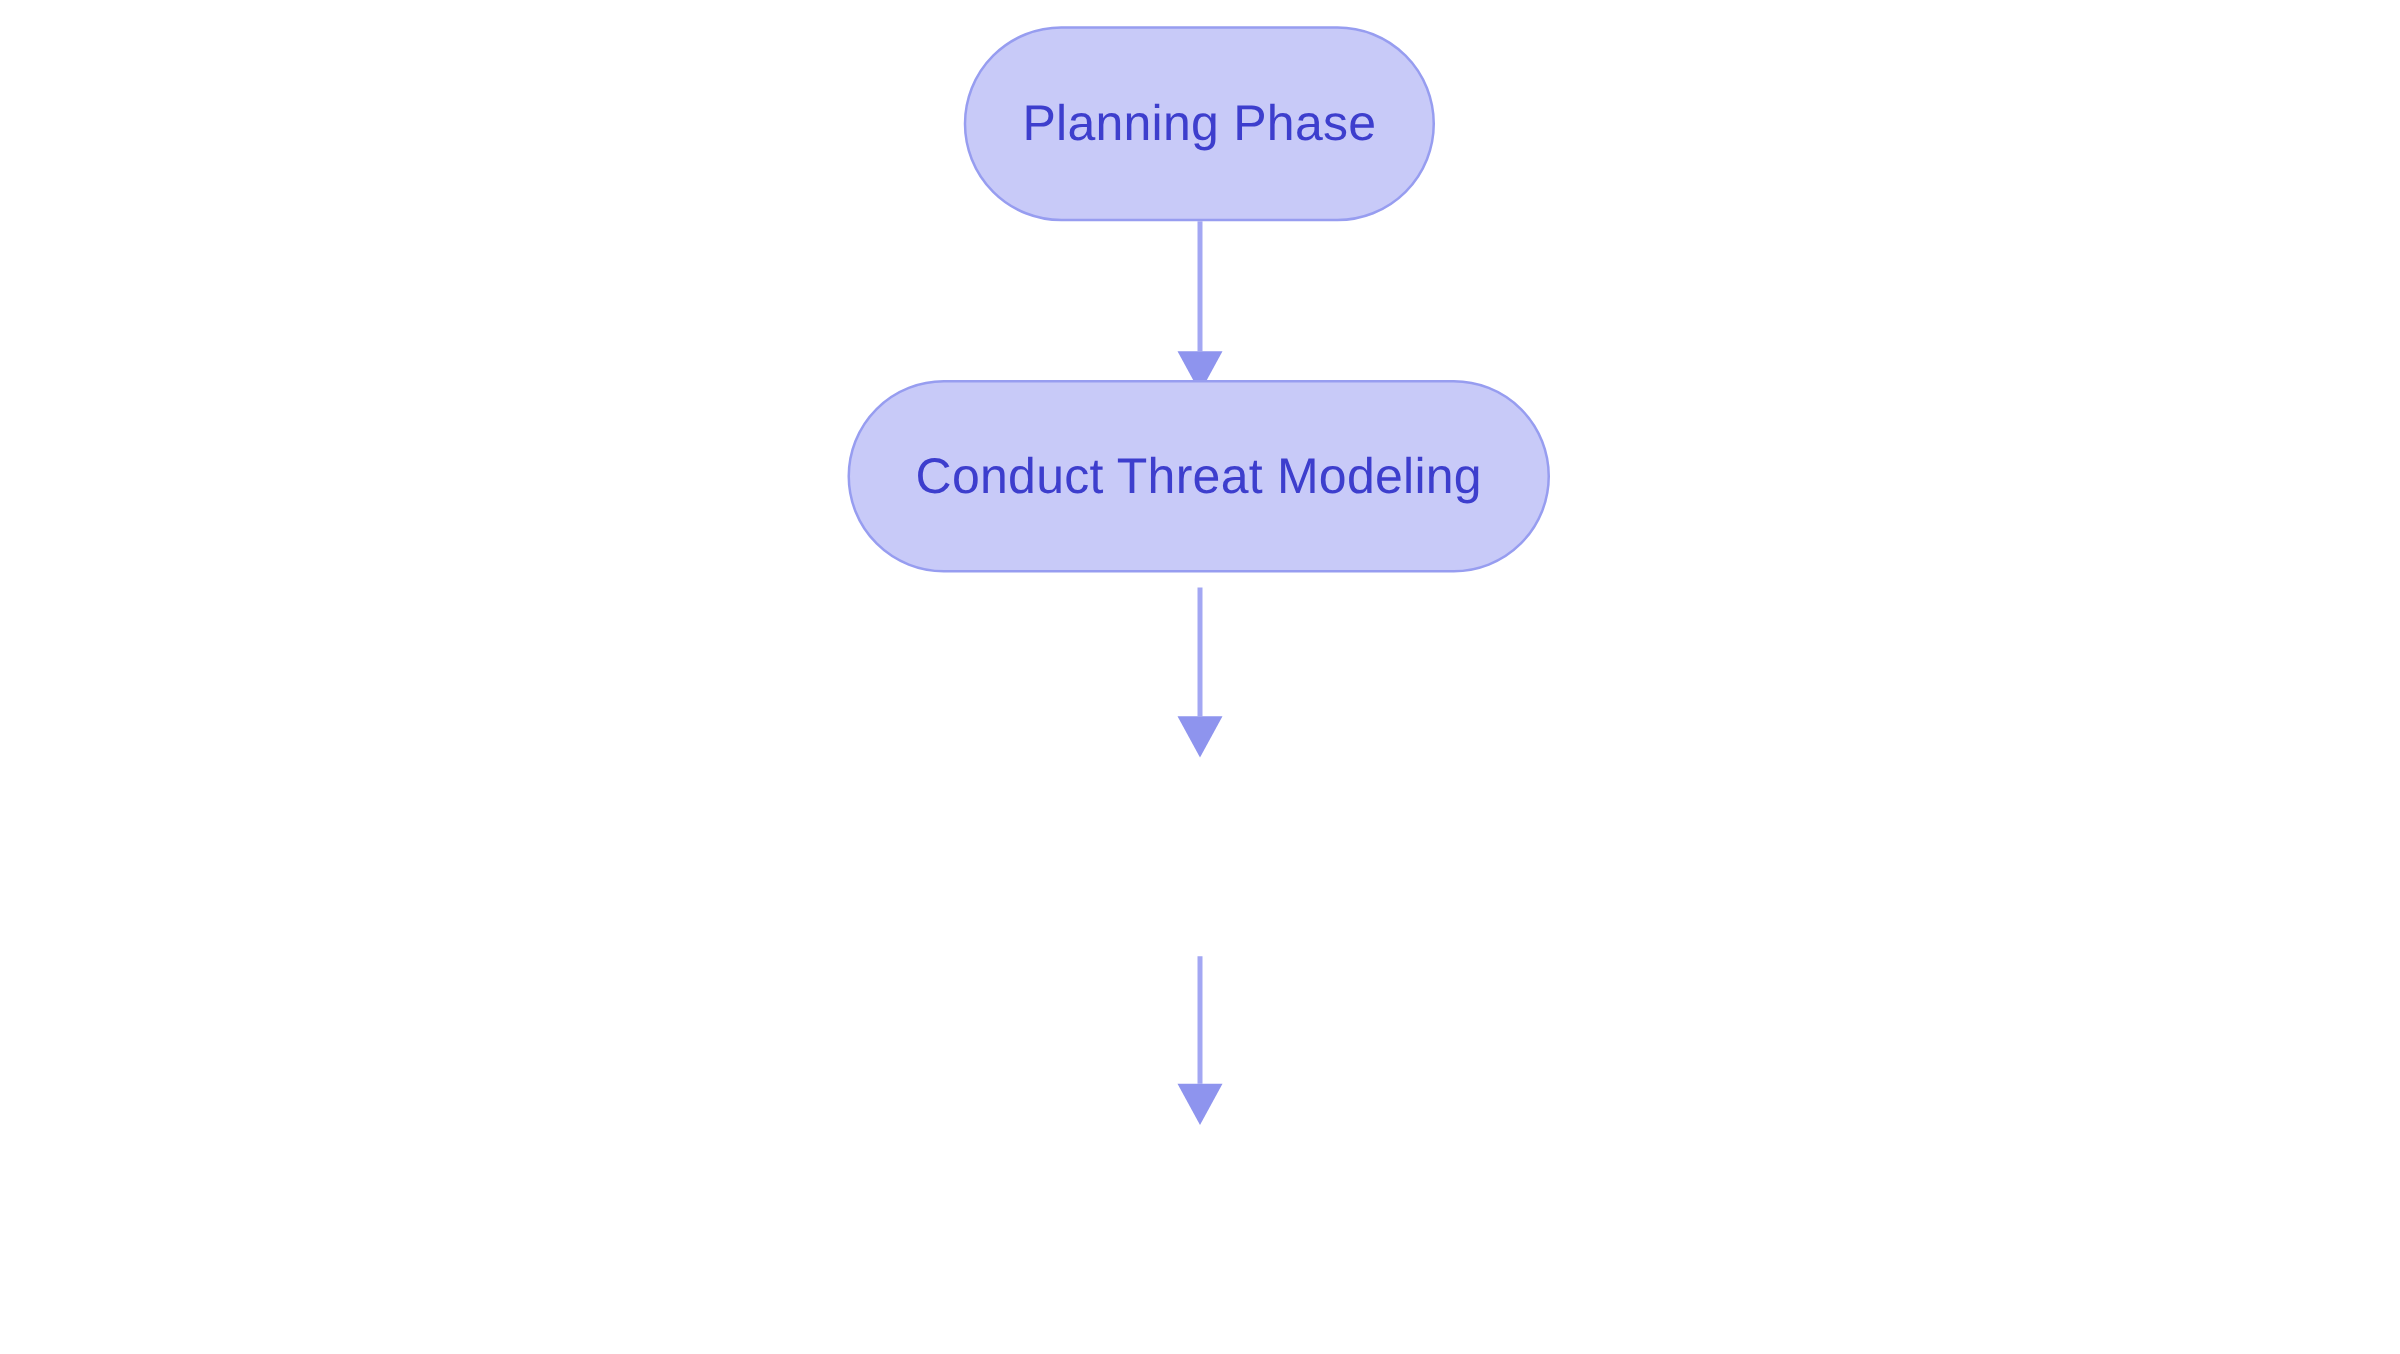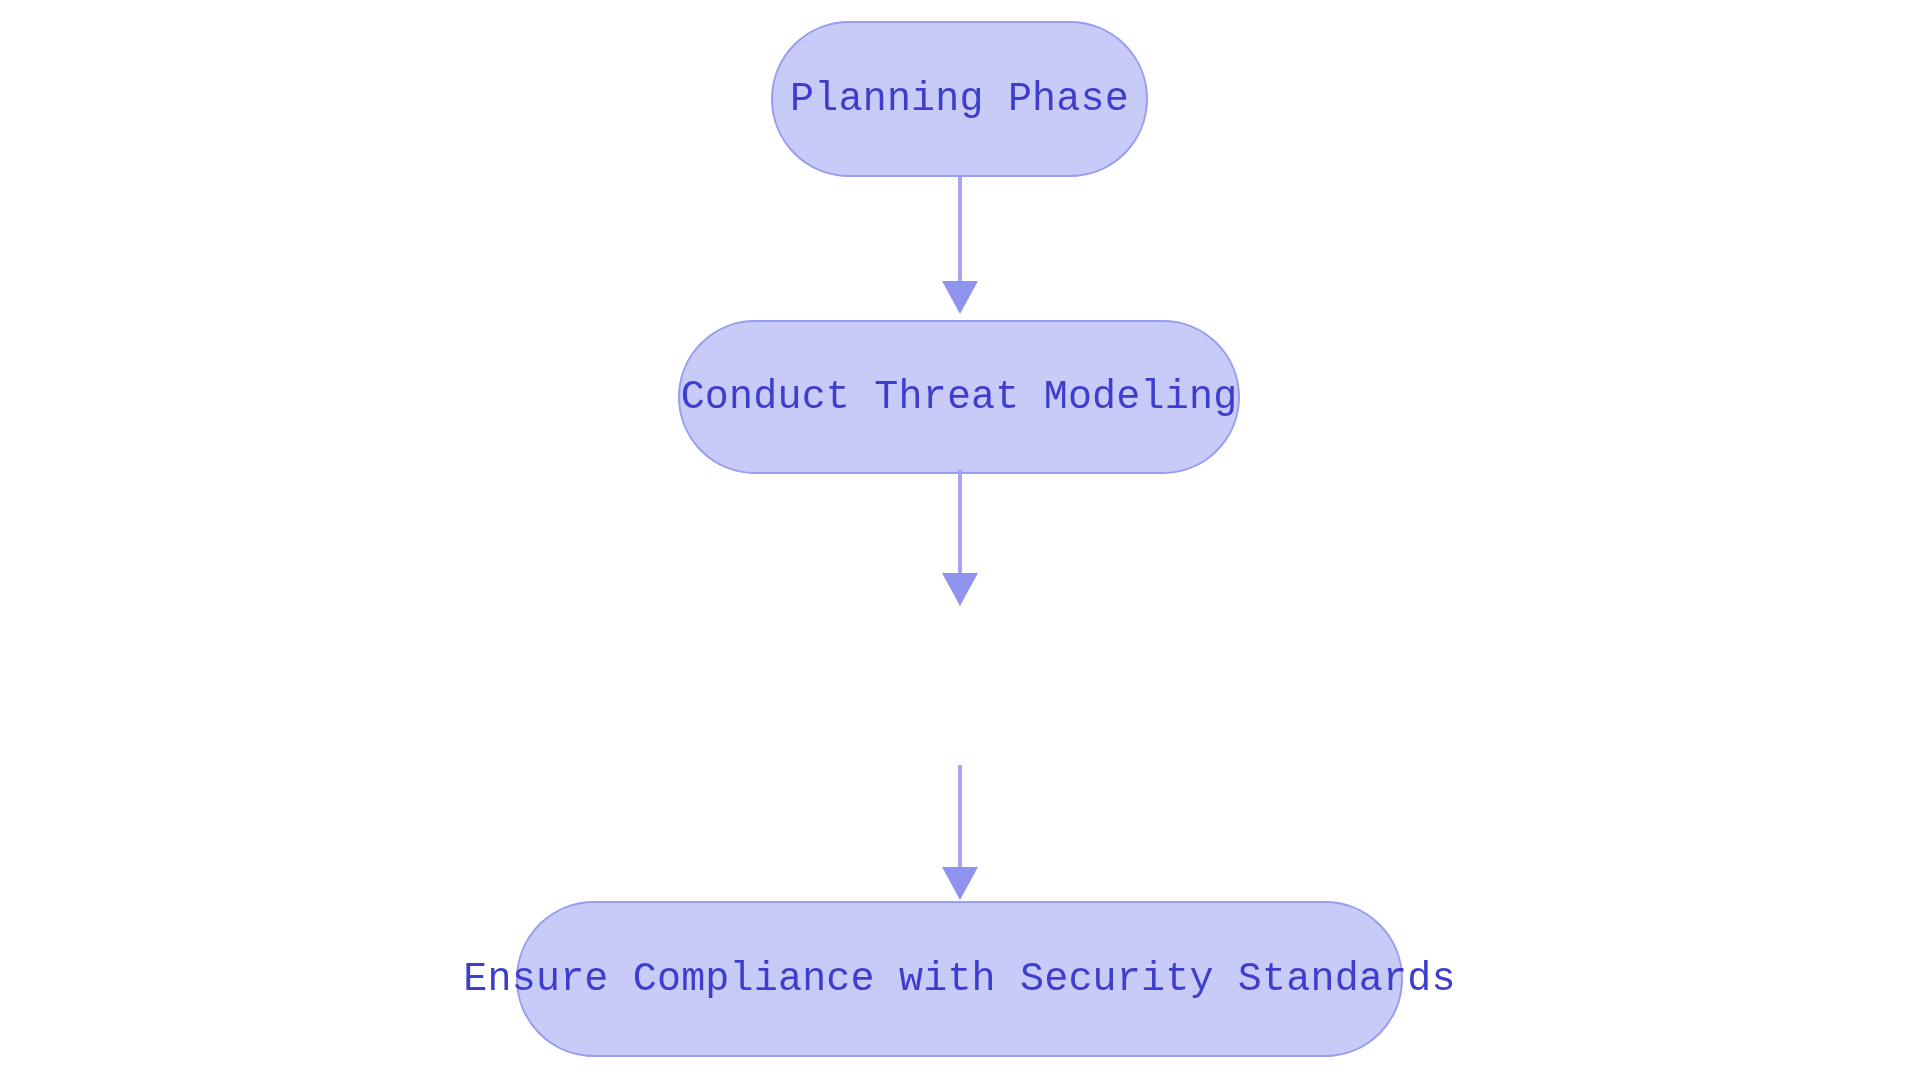--- a/index.html
+++ b/index.html
@@ -5,21 +5,21 @@
   html, body {
     margin: 0;
     padding: 0;
     background: #ffffff;
   }
   .canvas {
     position: relative;
     width: 1920px;
     height: 1083px;
     background: var(--background, #ffffff);
-    font-family: Liberation Mono, monospace;
+    font-family: Liberation Sans, sans-serif;
     overflow: hidden;
   }
   .node {
     position: absolute;
     box-sizing: border-box;
     background: var(--node-fill, #c8caf8);
     border: 2px solid var(--node-border, #979df0);
     border-radius: 80px;
     display: flex;
     align-items: center;
@@ -27,21 +27,21 @@
     text-align: center;
   }
   .node-label {
     color: var(--node-text, #3d3ecd);
     font-size: 40px;
     font-weight: 500;
     letter-spacing: 0.2px;
     white-space: nowrap;
   }
   .node-1 { left: 771px; top: 21px;  width: 377px; height: 156px; }
-  .node-2 { left: 678px; top: 320px; width: 562px; height: 154px; }
+  .node-2 { left: 678px; top: 304px; width: 562px; height: 154px; }
   .node-3 { left: 628px; top: 608px; width: 662px; height: 157px; }
   .node-4 { left: 516px; top: 901px; width: 887px; height: 156px; }
 
   .arrow {
     position: absolute;
     left: 942px;
     width: 36px;
     display: flex;
     flex-direction: column;
     align-items: center;
@@ -84,17 +84,14 @@
     <div class="arrow-line"></div>
     <div class="arrow-head"></div>
   </div>
 
 
   <div class="arrow arrow-3">
     <div class="arrow-line"></div>
     <div class="arrow-head"></div>
   </div>
 
-  <div class="node node-4">
-    <span class="node-label">Ensure Compliance with Security Standards</span>
-  </div>
 
 </div>
 
 </body></html>

